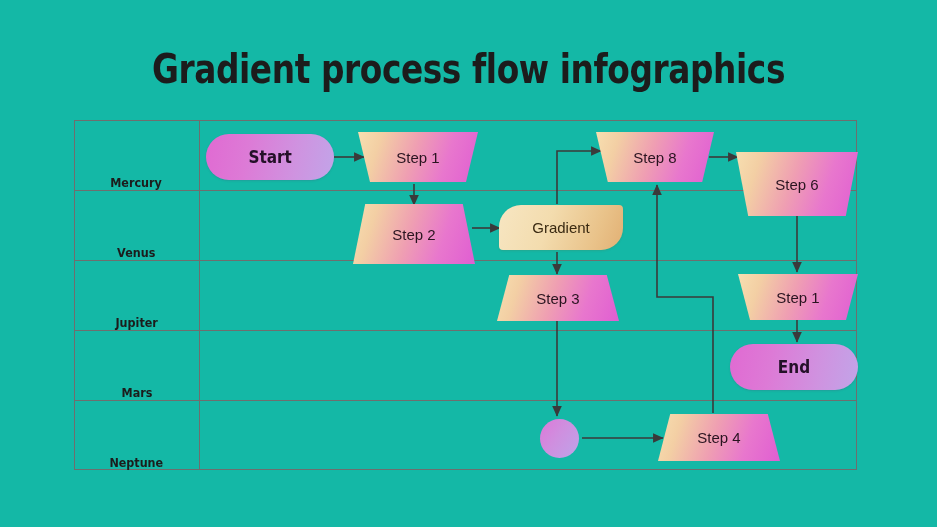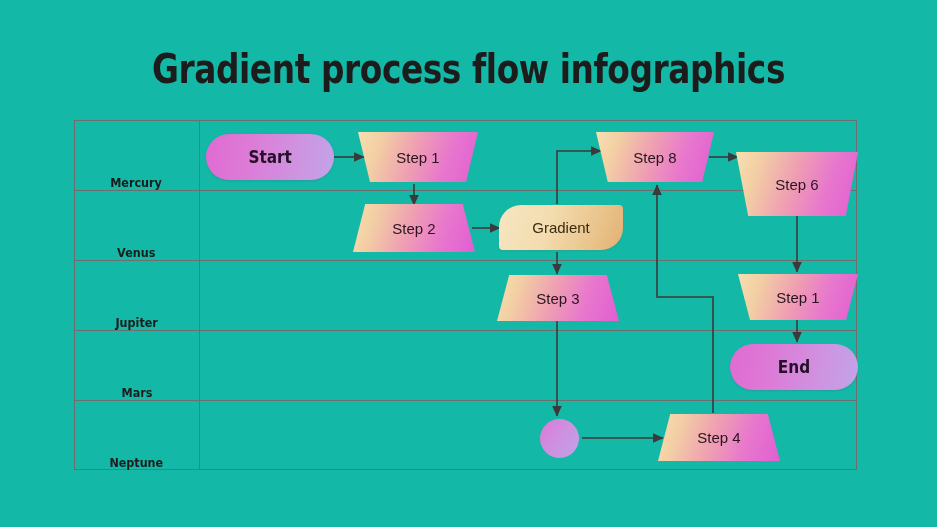--- a/index.html
+++ b/index.html
@@ -238,21 +238,21 @@
   <div class="node trap trap-down" style="left:596px; top:132px; width:118px; height:50px;">
     <div class="face"></div>
     <span class="lbl">Step 8</span>
   </div>
 
   <div class="node trap trap-down" style="left:736px; top:132px; width:122px; height:64px;margin-top:20px;">
     <div class="face"></div>
     <span class="lbl">Step 6</span>
   </div>
 
-  <div class="node trap trap-up" style="left:353px; top:204px; width:122px; height:48px;">
+  <div class="node trap trap-up" style="left:353px; top:204px; width:122px; height:60px;">
     <div class="face"></div>
     <span class="lbl">Step 2</span>
   </div>
 
   <div class="node decision" style="left:499px; top:205px; width:124px; height:45px;">
     <span class="lbl">Gradient</span>
   </div>
 
   <div class="node trap trap-up" style="left:497px; top:275px; width:122px; height:46px;">
     <div class="face"></div>

